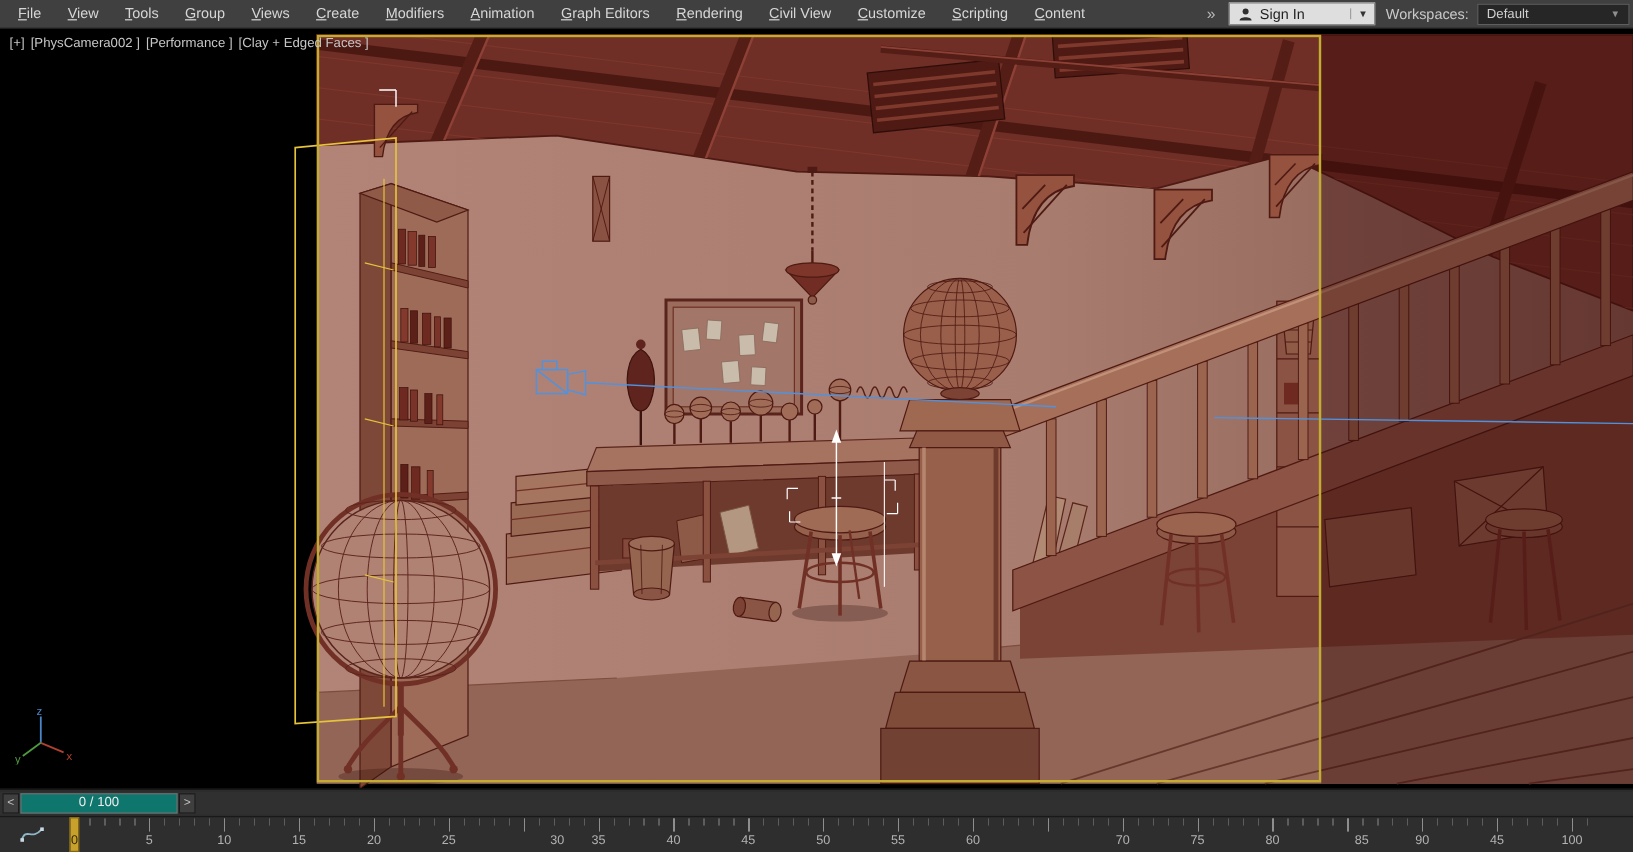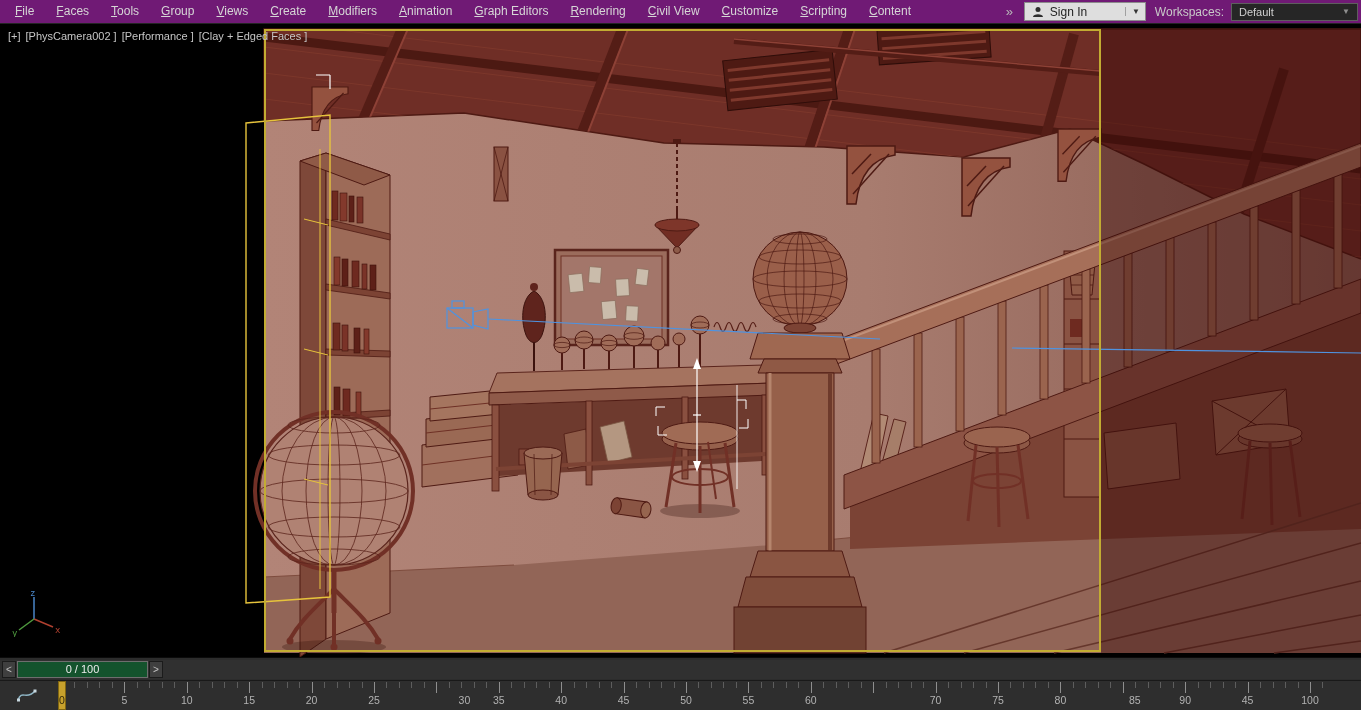--- a/index.html
+++ b/index.html
@@ -1,20 +1,20 @@
 <!DOCTYPE html>
 <html><head>
 <meta charset="utf-8">
 <style>
   * { margin:0; padding:0; box-sizing:border-box; }
   html,body { width:1361px; height:710px; background:#141414; font-family:"Liberation Sans",sans-serif; overflow:hidden; }
   .app { position:relative; width:1361px; height:710px; background:#000; }
 
   
-  .menubar { position:absolute; top:0; left:0; width:1361px; height:24px; background:#701a75;
+  .menubar { position:absolute; top:0; left:0; width:1361px; height:24px; background:#404040;
              border-bottom:1px solid #242424; display:flex; align-items:center; color:#d6d6d6; font-size:12px; }
   .menu-items { display:flex; height:100%; align-items:center; padding-left:4px; }
   .menu-item { padding:0 11px; line-height:23px; white-space:nowrap; cursor:default; }
   .menu-item::first-letter { text-decoration:underline; }
   .menubar-right { margin-left:auto; display:flex; align-items:center; gap:9px; padding-right:3px; }
   .overflow-chevrons { color:#b8b8b8; font-size:13px; padding:0 2px; }
   .signin { display:flex; align-items:center; gap:6px; background:#dedede; border:1px solid #8c8c8c;
             height:19px; width:122px; padding:0 5px 0 7px; color:#1f1f1f; }
   .signin-caret { margin-left:auto; border-left:1px solid #a0a0a0; padding-left:6px; font-size:8px; color:#333; }
   .workspaces { display:flex; align-items:center; gap:7px; color:#c9c9c9; }
@@ -36,21 +36,21 @@
   .tripod { position:absolute; left:10px; bottom:20px; z-index:5; }
   .tripod text { font-size:9px; font-family:"DejaVu Sans Mono",monospace; }
 
   
   .timeslider-row { position:absolute; top:657px; left:0; width:1361px; height:23px; background:#2c2c2c; border-top:1px solid #0b0b0b; }
   .ts-track { position:absolute; left:0; top:2px; width:1361px; height:19px; background:#303030; }
   .ts-btn { position:absolute; top:3px; width:14px; height:17px; background:#3f3f3f; border:1px solid #1b1b1b;
             color:#c2c2c2; font-size:10px; text-align:center; line-height:15px; }
   .ts-prev { left:2px; }
   .ts-next { left:149px; }
-  .ts-handle { position:absolute; left:17px; top:3px; width:131px; height:17px; background:#14532d;
+  .ts-handle { position:absolute; left:17px; top:3px; width:131px; height:17px; background:#0f766e;
                border:1px solid #6e6e6e; color:#ececec; font-size:11px; text-align:center; line-height:15px; }
 
   
   .trackbar { position:absolute; top:680px; left:0; width:1361px; height:30px; background:#2e2e2e; border-top:1px solid #191919; }
   .ticks-minor { position:absolute; left:62px; top:1px; width:1262px; height:6px;
                  background:repeating-linear-gradient(90deg,#5d5d5d 0 1px,transparent 1px 12.48px); }
   .ticks-major { position:absolute; left:62px; top:1px; width:1262px; height:11px;
                  background:repeating-linear-gradient(90deg,#8e8e8e 0 1px,transparent 1px 62.4px); }
   .frame-marker { position:absolute; left:58px; top:0; width:8px; height:29px; background:#c7a12c; border:1px solid #806612; }
   .ruler-labels { position:absolute; left:0; top:0; width:1361px; height:30px; }
@@ -59,21 +59,21 @@
   .tb-icon { position:absolute; left:16px; top:5px; }
 </style>
 </head>
 <body>
 
 <div class="app">
 
   <div class="menubar">
     <div class="menu-items">
         <div class="menu-item">File</div>
-        <div class="menu-item">Faces</div>
+        <div class="menu-item">View</div>
         <div class="menu-item">Tools</div>
         <div class="menu-item">Group</div>
         <div class="menu-item">Views</div>
         <div class="menu-item">Create</div>
         <div class="menu-item">Modifiers</div>
         <div class="menu-item">Animation</div>
         <div class="menu-item">Graph Editors</div>
         <div class="menu-item">Rendering</div>
         <div class="menu-item">Civil View</div>
         <div class="menu-item">Customize</div>

